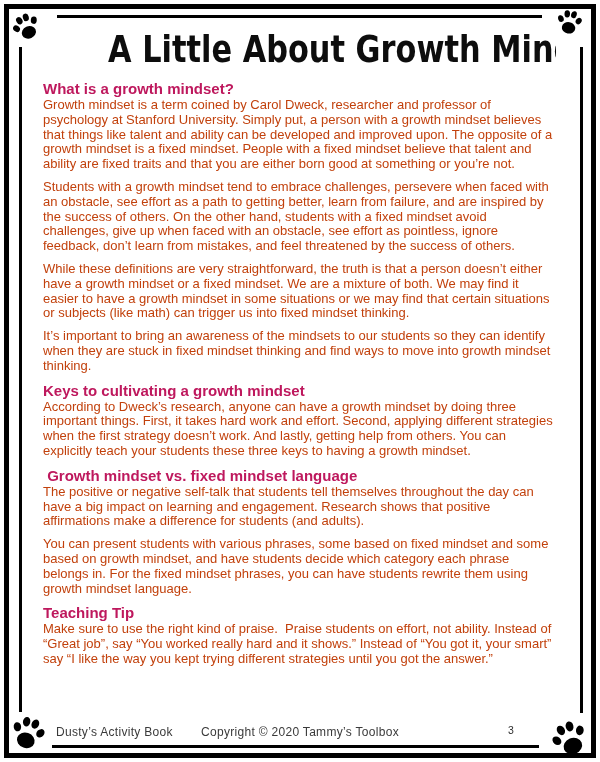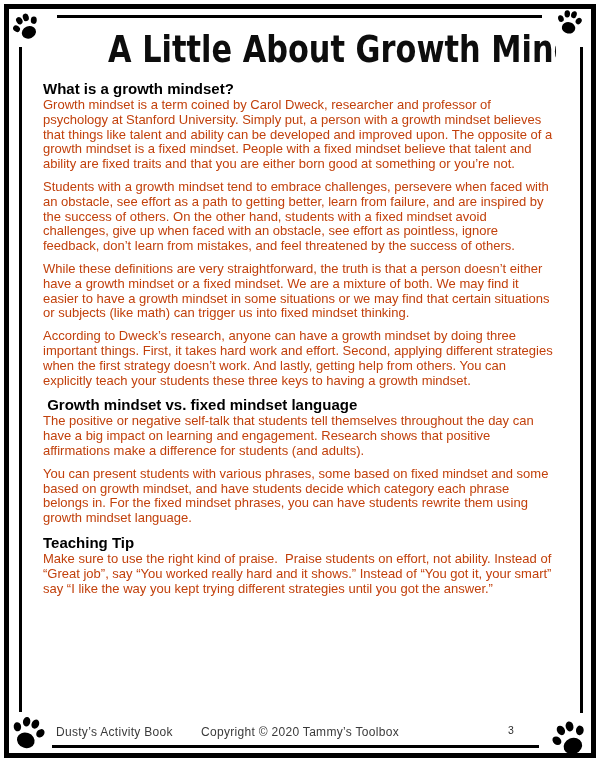--- a/index.html
+++ b/index.html
@@ -42,21 +42,21 @@
     line-height: 34px;
     color: #0d0d0d;
     white-space: nowrap;
   }
   .title > span { display: inline-block; transform: scaleX(0.8); transform-origin: 50% 50%; }
   .section h2 {
     margin: 1px 0 1px;
     font-size: 15px;
     line-height: 17px;
     font-weight: bold;
-    color: #000000;
+    color: #be185d;
     white-space: pre-wrap;
   }
   .section p {
     margin: 0 0 8px;
     font-size: 13px;
     line-height: 14.8px;
     color: #c2410c;
     white-space: pre-wrap;
   }
   
@@ -119,23 +119,25 @@
   <h1 class="title"><span>A Little About Growth Mindset</span></h1>
 
   <div class="section">
     <h2>What is a growth mindset?</h2>
     <p>Growth mindset is a term coined by Carol Dweck, researcher and professor of psychology at Stanford University. Simply put, a person with a growth mindset believes that things like talent and ability can be developed and improved upon. The opposite of a growth mindset is a fixed mindset. People with a fixed mindset believe that talent and ability are fixed traits and that you are either born good at something or you’re not.</p>
     <p>Students with a growth mindset tend to embrace challenges, persevere when faced with an obstacle, see effort as a path to getting better, learn from failure, and are inspired by the success of others. On the other hand, students with a fixed mindset avoid challenges, give up when faced with an obstacle, see effort as pointless, ignore feedback, don’t learn from mistakes, and feel threatened by the success of others.</p>
   </div>
 
   <div class="section">
     <p>While these definitions are very straightforward, the truth is that a person doesn’t either have a growth mindset or a fixed mindset. We are a mixture of both. We may find it easier to have a growth mindset in some situations or we may find that certain situations or subjects (like math) can trigger us into fixed mindset thinking.</p>
+    <p>It’s important to bring an awareness of the mindsets to our students so they can identify when they are stuck in fixed mindset thinking and find ways to move into growth mindset thinking.</p>
   </div>
 
   <div class="section">
+    <h2>Keys to cultivating a growth mindset</h2>
     <p>According to Dweck’s research, anyone can have a growth mindset by doing three important things. First, it takes hard work and effort. Second, applying different strategies when the first strategy doesn’t work. And lastly, getting help from others. You can explicitly teach your students these three keys to having a growth mindset.</p>
   </div>
 
   <div class="section">
     <h2> Growth mindset vs. fixed mindset language</h2>
     <p>The positive or negative self-talk that students tell themselves throughout the day can have a big impact on learning and engagement. Research shows that positive affirmations make a difference for students (and adults).</p>
     <p>You can present students with various phrases, some based on fixed mindset and some based on growth mindset, and have students decide which category each phrase belongs in. For the fixed mindset phrases, you can have students rewrite them using growth mindset language.</p>
   </div>
 
   <div class="section">

